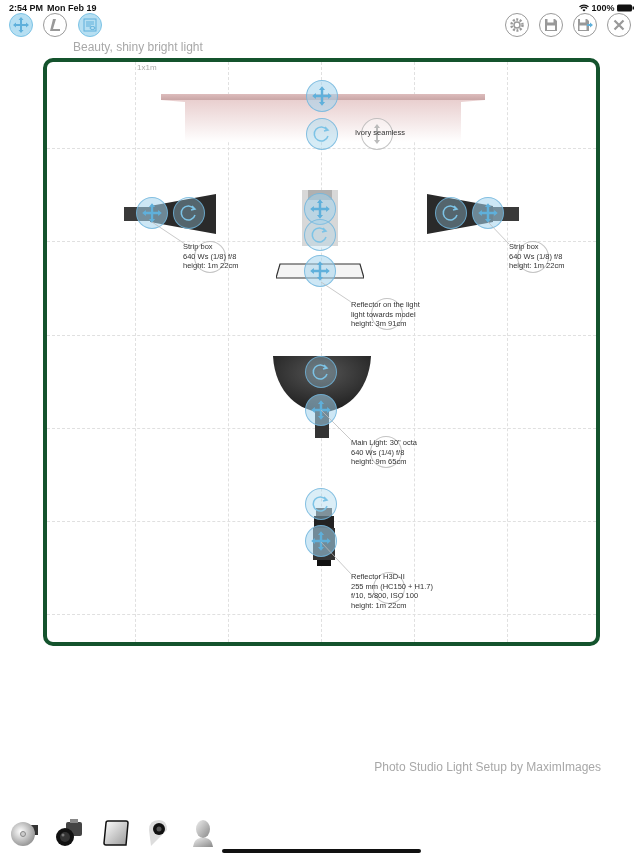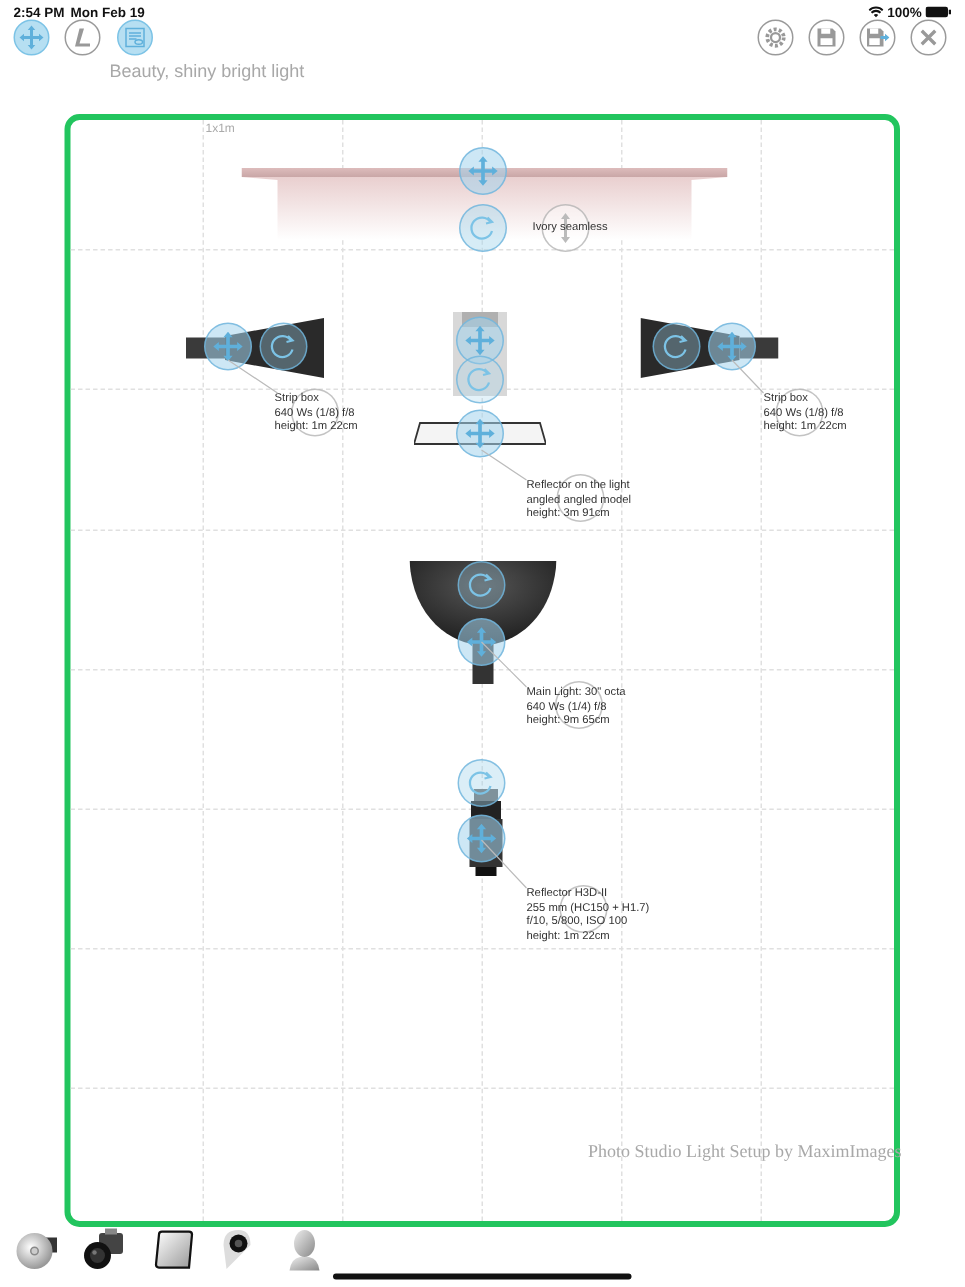--- a/index.html
+++ b/index.html
@@ -3,29 +3,29 @@
 <meta charset="utf-8">
 <style>
   html,body{margin:0;padding:0;}
   body{width:643px;height:858px;position:relative;background:#fff;overflow:hidden;font-family:"Liberation Sans",sans-serif;}
   .abs{position:absolute;}
   .status{font-size:9px;font-weight:bold;color:#111;top:3px;}
   .tbtn{position:absolute;width:24px;height:24px;border-radius:50%;box-sizing:border-box;display:flex;align-items:center;justify-content:center;}
   .tbtn.blue{background:#b6dff2;border:1.5px solid #7cc3e6;}
   .tbtn.gray{background:#fff;border:1.5px solid #9a9a9a;}
   .subtitle{left:42px;top:40px;font-size:12px;color:#a8a8a8;margin-left:31px;}
-  .canvas{left:43px;top:76px;width:557px;height:742px;border:4px solid #22c55e;border-radius:10px;box-sizing:border-box;overflow:hidden;background:#fff;}
+  .canvas{left:43px;top:58px;width:557px;height:588px;border:4px solid #14532d;border-radius:10px;box-sizing:border-box;overflow:hidden;background:#fff;}
   .vline{position:absolute;top:0;bottom:0;width:0;border-left:1px dashed #e0e0e0;}
   .hline{position:absolute;left:0;right:0;height:0;border-top:1px dashed #e0e0e0;}
   .scale{font-size:8px;color:#aaa;}
   .handle{position:absolute;width:32px;height:32px;border-radius:50%;box-sizing:border-box;background:rgba(164,212,236,0.55);border:1.5px solid rgba(110,180,220,0.8);display:flex;align-items:center;justify-content:center;}
   .handle.rot{background:rgba(164,212,236,0.45);}
   .handle.h{background:rgba(255,255,255,0.35);border:1.5px solid rgba(170,170,170,0.7);}
   .label{position:absolute;font-size:7.5px;line-height:9.5px;color:#333;white-space:nowrap;}
-  .footer{right:42px;top:760px;font-size:12px;color:#a8a8a8;font-family:Liberation Serif, serif;}
+  .footer{right:42px;top:760px;font-size:12px;color:#a8a8a8;}
   .dock-icon{position:absolute;top:818px;width:30px;height:30px;}
   .home-bar{left:222px;top:849px;width:199px;height:4px;border-radius:2px;background:#111;}
 </style>
 </head>
 <body>
 
 <div class="abs status" style="left:9px;">2:54 PM</div>
 <div class="abs status" style="left:47px;">Mon Feb 19</div>
 <div class="abs status" style="left:579px;">
   <svg width="10" height="8" viewBox="0 0 10 8" style="vertical-align:-1px">
@@ -196,21 +196,21 @@
       </svg>
   </div>
   <div class="handle" style="left:257px;top:193px;">
     <svg width="22" height="22" viewBox="0 0 18 18">
         <path d="M9 1 L11.5 4 H10 V8 H14 V6.5 L17 9 L14 11.5 V10 H10 V14 H11.5 L9 17 L6.5 14 H8 V10 H4 V11.5 L1 9 L4 6.5 V8 H8 V4 H6.5Z" fill="#5fb0db"></path>
       </svg>
   </div>
   <div class="handle h" style="left:324px;top:236px;"></div>
   <div class="label" style="left:304px;top:238px;">
     <div>Reflector on the light</div>
-    <div>angled angled model</div>
+    <div>light towards model</div>
     <div>height: 3m 91cm</div>
   </div>
 
   <svg class="abs" style="left:226px;top:292px;" width="98" height="84" viewBox="0 0 98 84">
     <defs>
         <radialGradient id="oct" cx="0.5" cy="0.3" r="0.7">
           <stop offset="0" stop-color="#555"></stop>
           <stop offset="1" stop-color="#1e1e1e"></stop>
         </radialGradient>
       </defs>

